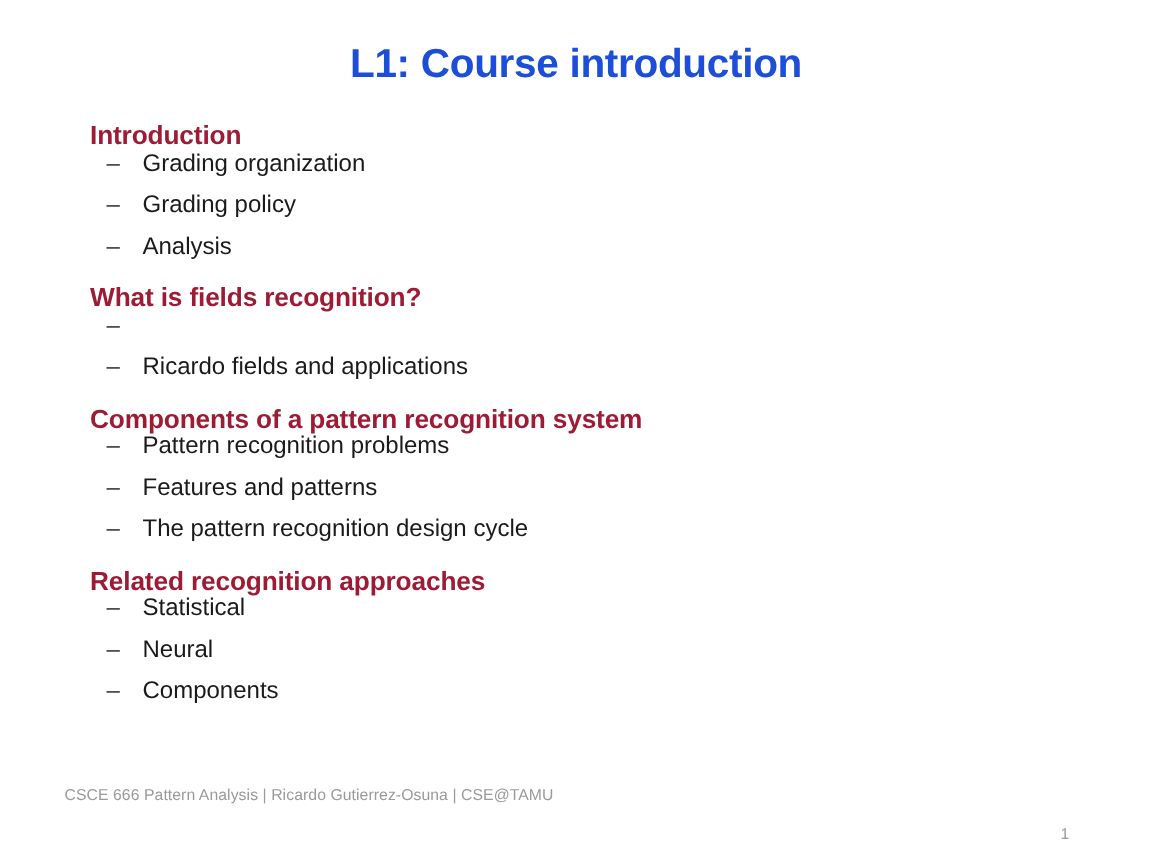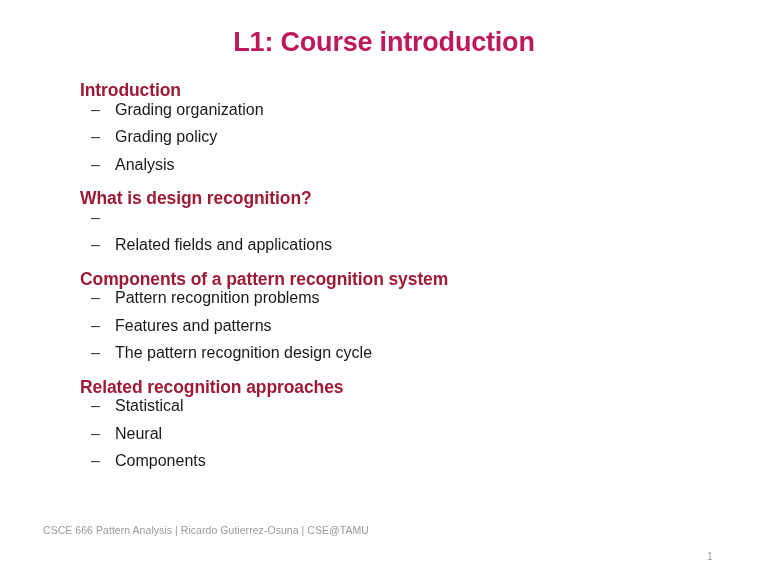--- a/index.html
+++ b/index.html
@@ -19,28 +19,28 @@
     box-sizing: border-box;
   }
   .slide-title {
     position: absolute;
     left: 0;
     top: 27px;
     width: 768px;
     text-align: center;
     font-size: 27px;
     font-weight: bold;
-    color: #be185d;
+    color: #1d4ed8;
     letter-spacing: -0.2px;
     line-height: 1.15;
     white-space: nowrap;
   }
   .body-area {
     position: absolute;
-    left: 80px;
+    left: 60px;
     top: 82px;
     width: 640px;
   }
   .section {
     margin: 0;
     padding: 0;
   }
   .section-heading {
     font-size: 17.5px;
     font-weight: bold;
@@ -118,28 +118,28 @@
           <span class="bullet-text">Grading policy</span>
         </li>
         <li class="bullet-item">
           <span class="bullet-dash">–</span>
           <span class="bullet-text">Analysis</span>
         </li>
       </ul>
     </div>
 
     <div class="section">
-      <div class="section-heading">What is design recognition?</div>
+      <div class="section-heading">What is fields recognition?</div>
       <ul class="bullet-list">
         <li class="bullet-item">
           <span class="bullet-dash">–</span>
         </li>
         <li class="bullet-item">
           <span class="bullet-dash">–</span>
-          <span class="bullet-text">Related fields and applications</span>
+          <span class="bullet-text">Ricardo fields and applications</span>
         </li>
       </ul>
     </div>
 
     <div class="section">
       <div class="section-heading">Components of a pattern recognition system</div>
       <ul class="bullet-list">
         <li class="bullet-item">
           <span class="bullet-dash">–</span>
           <span class="bullet-text">Pattern recognition problems</span>

